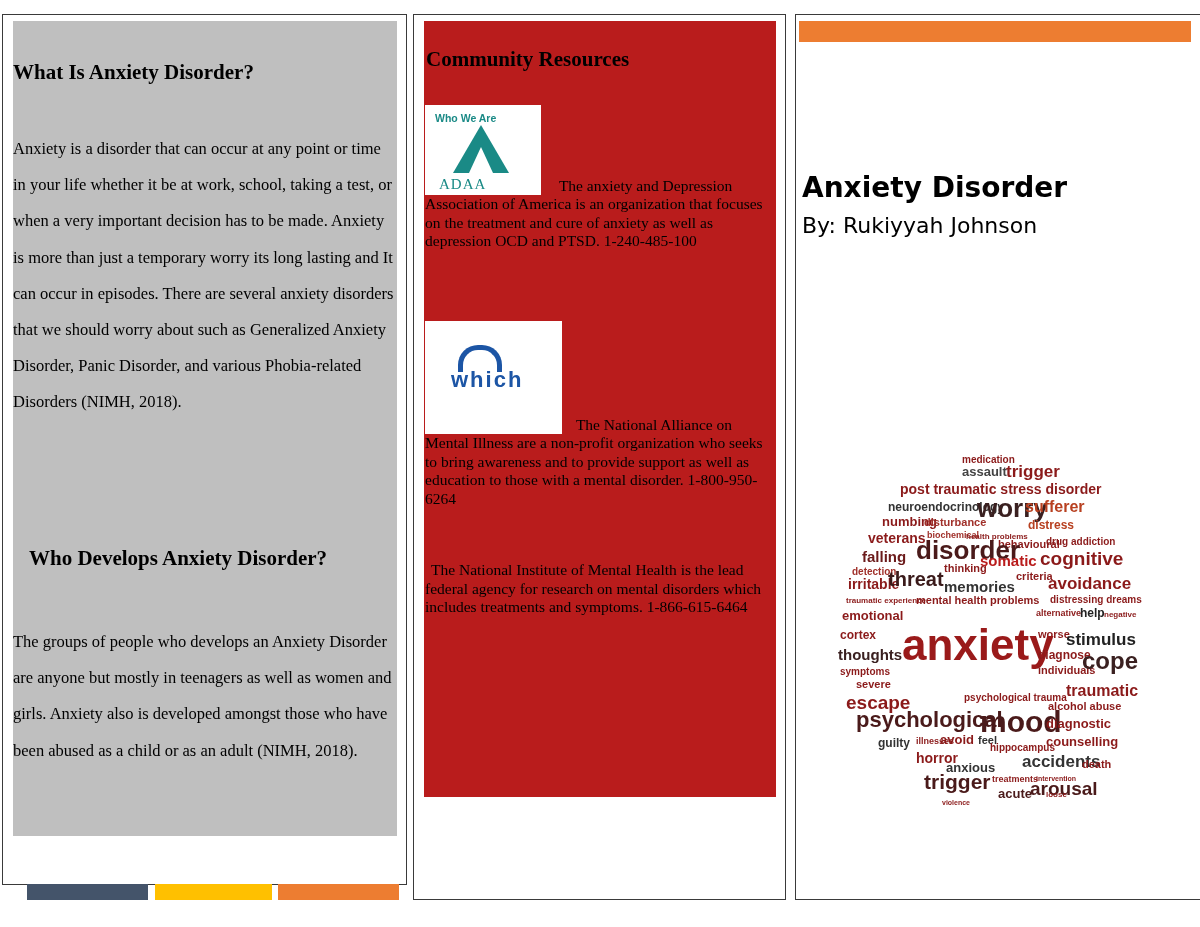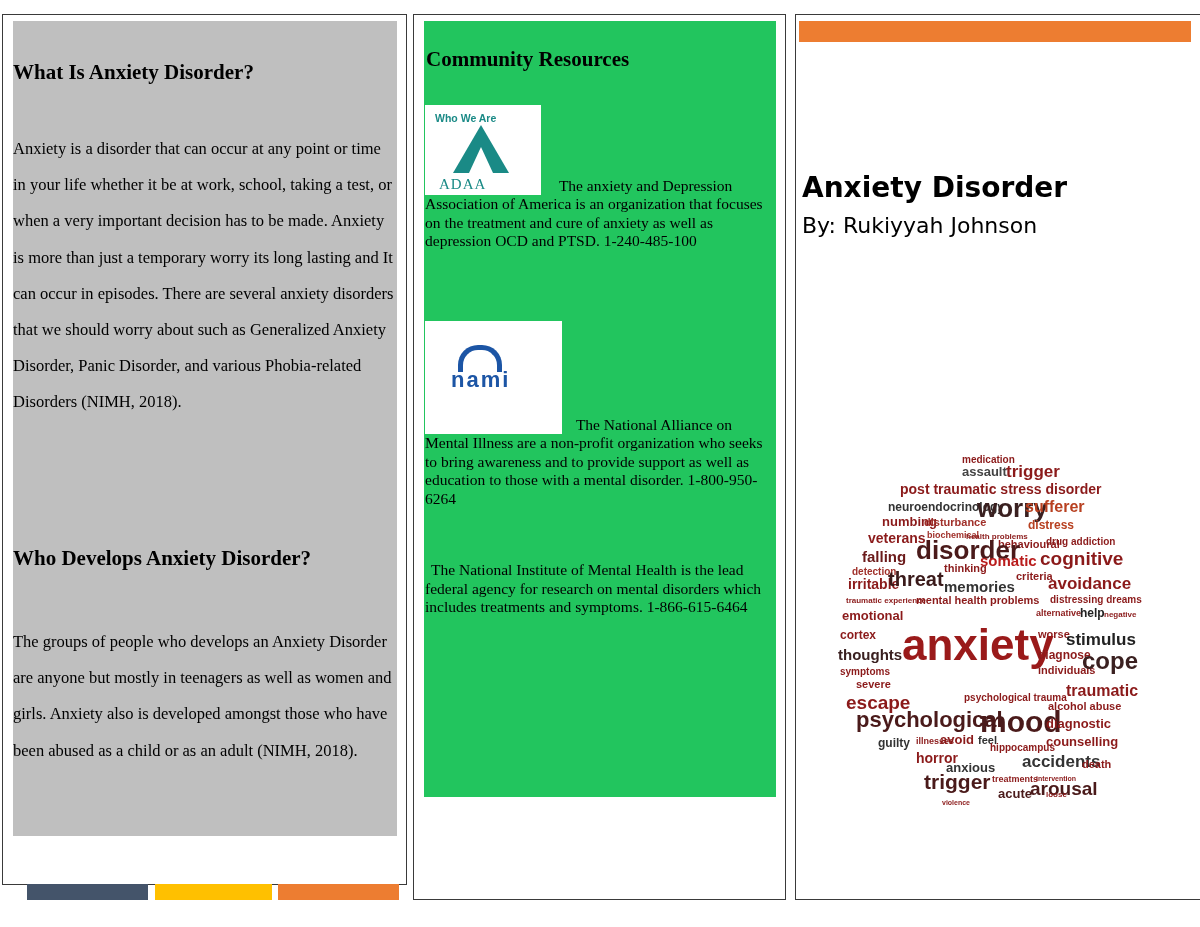--- a/index.html
+++ b/index.html
@@ -7,24 +7,24 @@
   .panel { position:absolute; border:1px solid #3a3a3a; background:#fff; box-sizing:border-box; }
   #panel-left { left:2px; top:14px; width:405px; height:871px; }
   #panel-mid { left:413px; top:14px; width:373px; height:886px; }
   #panel-right { left:795px; top:14px; width:420px; height:886px; }
 
   .grey-box { position:absolute; left:10px; top:6px; width:384px; height:815px; background:#bfbfbf; padding:0; box-sizing:border-box; }
   .grey-box h2 { font-size:21px; font-weight:bold; margin:0; line-height:36px; }
   .grey-box p { font-size:16.5px; margin:0; line-height:36.2px; }
   #h-what { position:absolute; left:0; top:33px; }
   #p-what { position:absolute; left:0; top:110px; width:384px; }
-  #h-who { position:absolute; left:0; top:515px; width:444px; line-height:44px; }
+  #h-who { position:absolute; left:16px; top:515px; width:444px; line-height:44px; }
   #p-who { position:absolute; left:0; top:603px; width:384px; }
 
-  .orange-box { position:absolute; left:10px; top:6px; width:352px; height:776px; background:#22c55e; }
+  .orange-box { position:absolute; left:10px; top:6px; width:352px; height:776px; background:#b91c1c; }
   .orange-box h2 { position:absolute; left:2px; top:26px; margin:0; font-size:21px; font-weight:bold; }
   .res { position:absolute; left:1px; width:350px; font-size:15.5px; line-height:18.5px; }
   .logo { display:inline-block; background:#fff; vertical-align:bottom; position:relative; }
   #res-adaa { top:84px; }
   #res-nami { top:300px; }
   #res-nimh { top:540px; }
   .logo-adaa { width:116px; height:90px; }
   .logo-nami { width:137px; height:113px; }
   .logo-nimh { width:144px; height:132px; }
   .adaa-top { position:absolute; left:10px; top:4px; font-family:"Liberation Sans", sans-serif; font-size:10.5px; font-weight:bold; color:#1a8a86; }
@@ -71,21 +71,21 @@
         <span class="adaa-tri"></span>
         <span class="adaa-tri-in"></span>
         <span class="adaa-txt">ADAA</span>
       </span>
       <span style="padding-left:14px">The anxiety and Depression Association of America is an organization that focuses on the treatment and cure of anxiety as well as depression OCD and PTSD. 1-240-485-100</span>
     </div>
 
     <div class="res" id="res-nami">
       <span class="logo logo-nami">
         <span class="nami-swirl"></span>
-        <span class="nami-txt">nami</span>
+        <span class="nami-txt">which</span>
       </span>
       <span style="padding-left:10px">The National Alliance on Mental Illness are a non-profit organization who seeks to bring awareness and to provide support as well as education to those with a mental disorder. 1-800-950-6264</span>
     </div>
 
     <div class="res" id="res-nimh">
       <span style="padding-left:6px">The National Institute of Mental Health is the lead federal agency for research on mental disorders which includes treatments and symptoms. 1-866-615-6464</span>
     </div>
   </div>
 </div>
 

